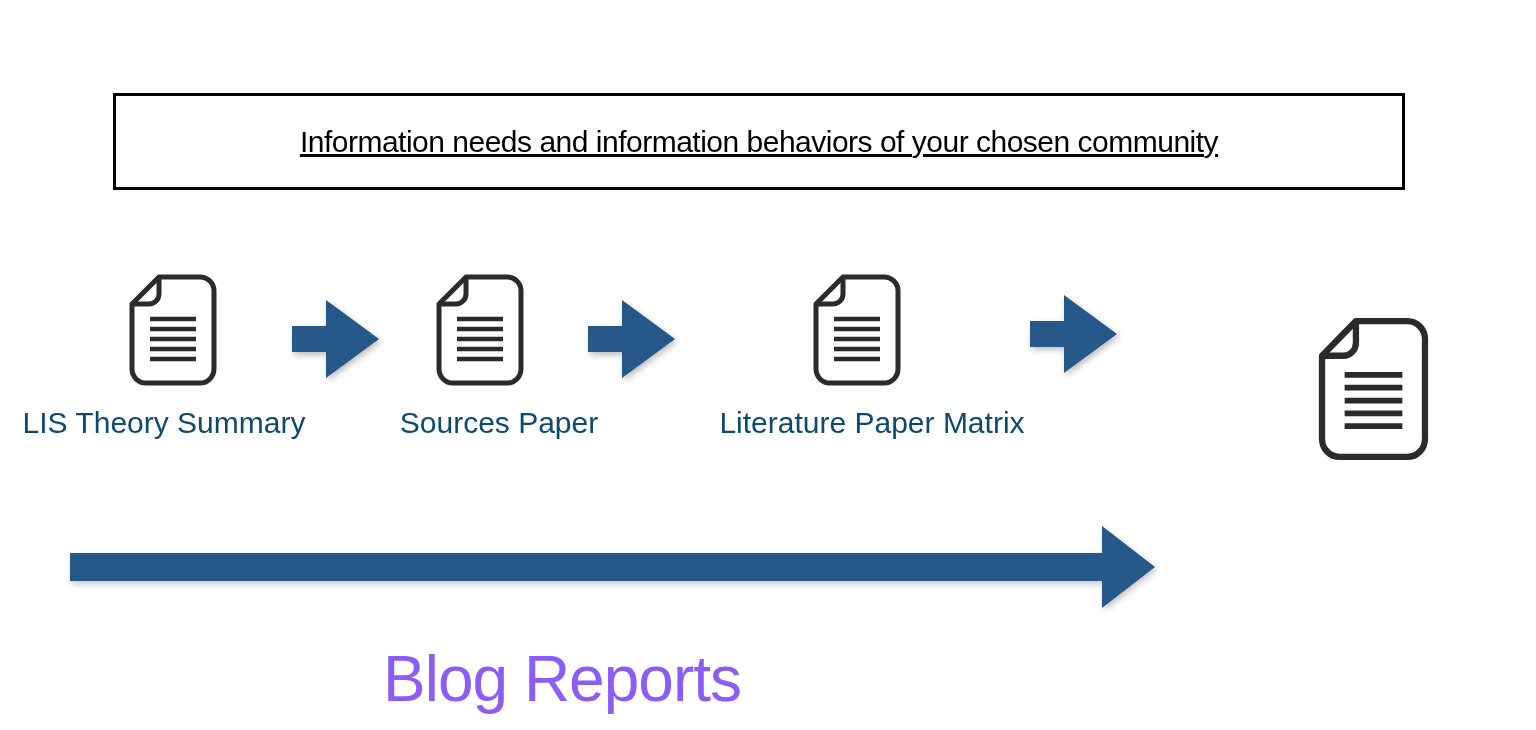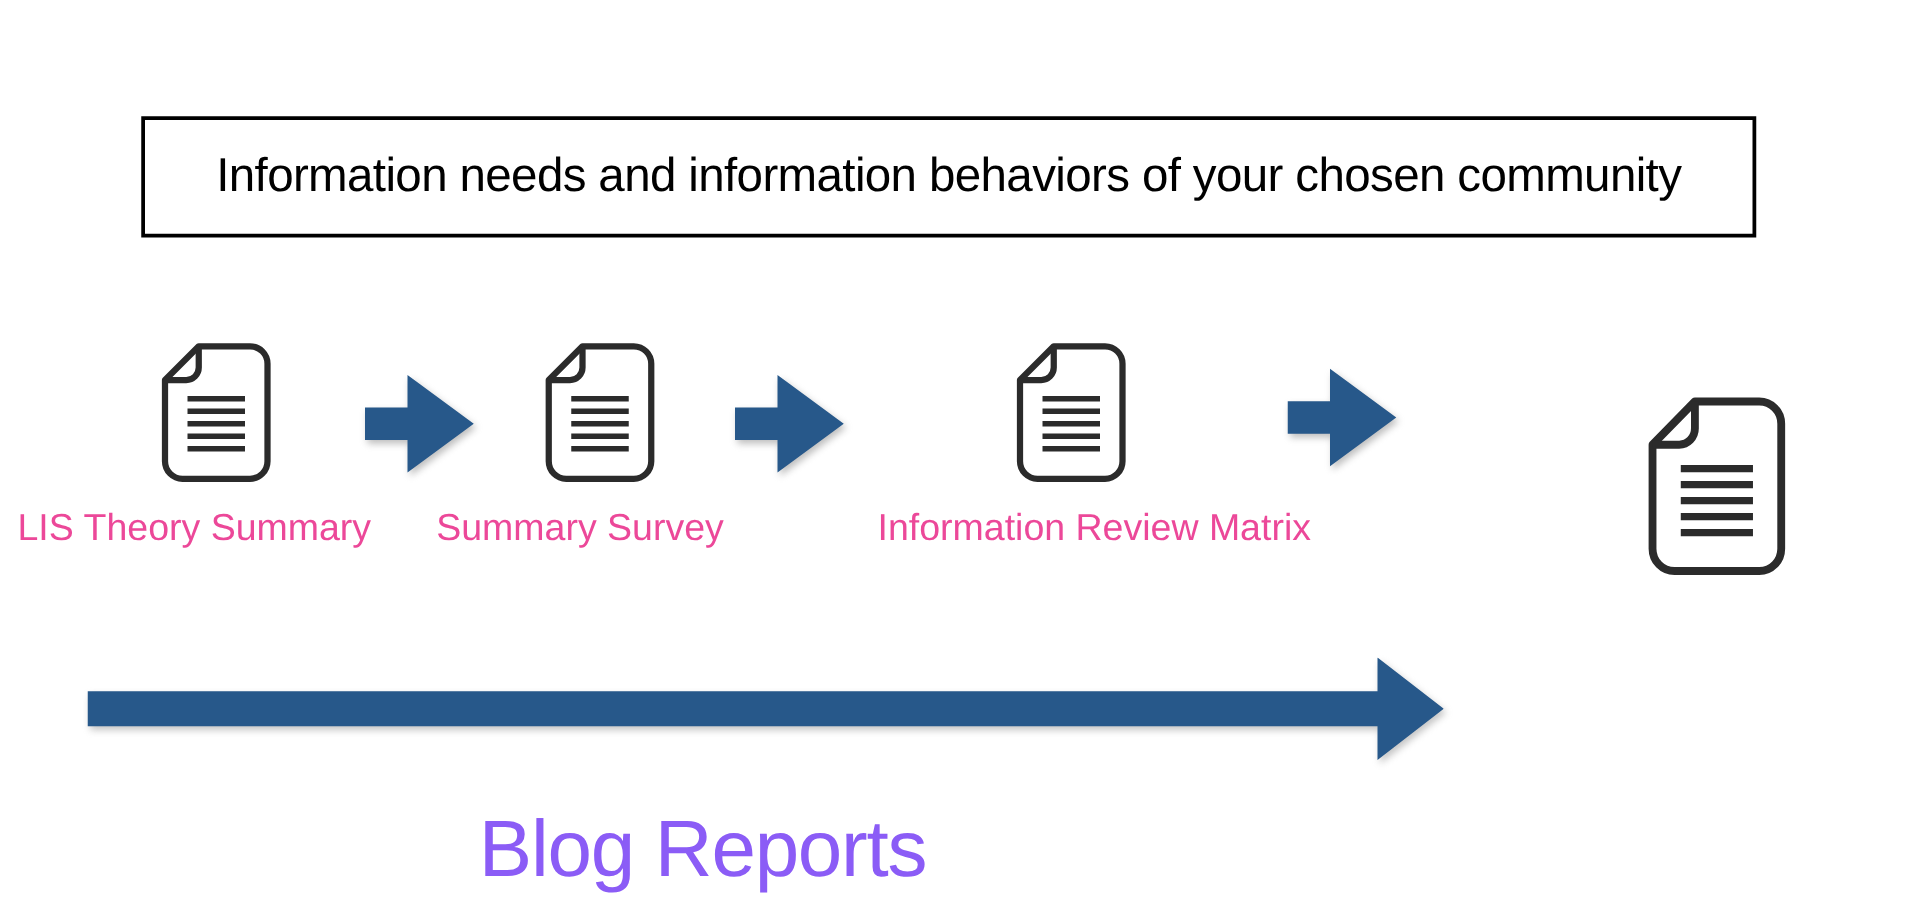--- a/index.html
+++ b/index.html
@@ -21,43 +21,44 @@
     top: 93px;
     width: 1292px;
     height: 97px;
     border: 3px solid #000000;
     box-sizing: border-box;
     display: flex;
     align-items: center;
     justify-content: center;
   }
   .title-box span {
-    font-size: 38px;
+    font-size: 30px;
     color: #000000;
     white-space: nowrap;
     letter-spacing: -0.5px;
+    text-decoration: underline;
   }
   .doc {
     position: absolute;
   }
   .arrow {
     position: absolute;
     filter: drop-shadow(2px 3px 3px rgba(110,110,110,0.45));
   }
   .long-arrow {
     position: absolute;
     left: 70px;
     top: 526px;
     filter: drop-shadow(2px 3px 3px rgba(110,110,110,0.4));
   }
   .step-label {
     position: absolute;
-    text-align: left;
+    text-align: center;
     font-size: 30px;
-    color: #ec4899;
+    color: #0c4a6e;
     white-space: nowrap;
   }
   .timeline-label {
     position: absolute;
     left: 262px;
     top: 642px;
     width: 600px;
     text-align: center;
     font-size: 64px;
     color: #8b5cf6;
@@ -93,30 +94,30 @@
   </svg>
   <div class="step-label" style="left:14px; top:406px; width:300px;">LIS Theory Summary</div>
 
   <svg class="arrow" style="left:292px; top:297px;" width="88" height="84" viewBox="0 0 88 84">
     <use href="#arrow-shape"></use>
   </svg>
 
   <svg class="doc" style="left:435px; top:273px;" width="90" height="114" viewBox="0 0 90 114">
     <use href="#doc-shape"></use>
   </svg>
-  <div class="step-label" style="left:349px; top:406px; width:300px;">Summary Survey</div>
+  <div class="step-label" style="left:349px; top:406px; width:300px;">Sources Paper</div>
 
   <svg class="arrow" style="left:588px; top:297px;" width="88" height="84" viewBox="0 0 88 84">
     <use href="#arrow-shape"></use>
   </svg>
 
   <svg class="doc" style="left:812px; top:273px;" width="90" height="114" viewBox="0 0 90 114">
     <use href="#doc-shape"></use>
   </svg>
-  <div class="step-label" style="left:702px; top:406px; width:340px;">Information Review Matrix</div>
+  <div class="step-label" style="left:702px; top:406px; width:340px;">Literature Paper Matrix</div>
 
   <svg class="arrow" style="left:1030px; top:292px;" width="88" height="84" viewBox="0 0 88 84">
     <use href="#arrow-shape"></use>
   </svg>
 
   <svg class="doc" style="left:1317px; top:316px;" width="113" height="146" viewBox="0 0 90 114" preserveAspectRatio="none">
     <use href="#doc-shape"></use>
   </svg>
 
   <svg class="long-arrow" width="1085" height="82" viewBox="0 0 1085 82">

